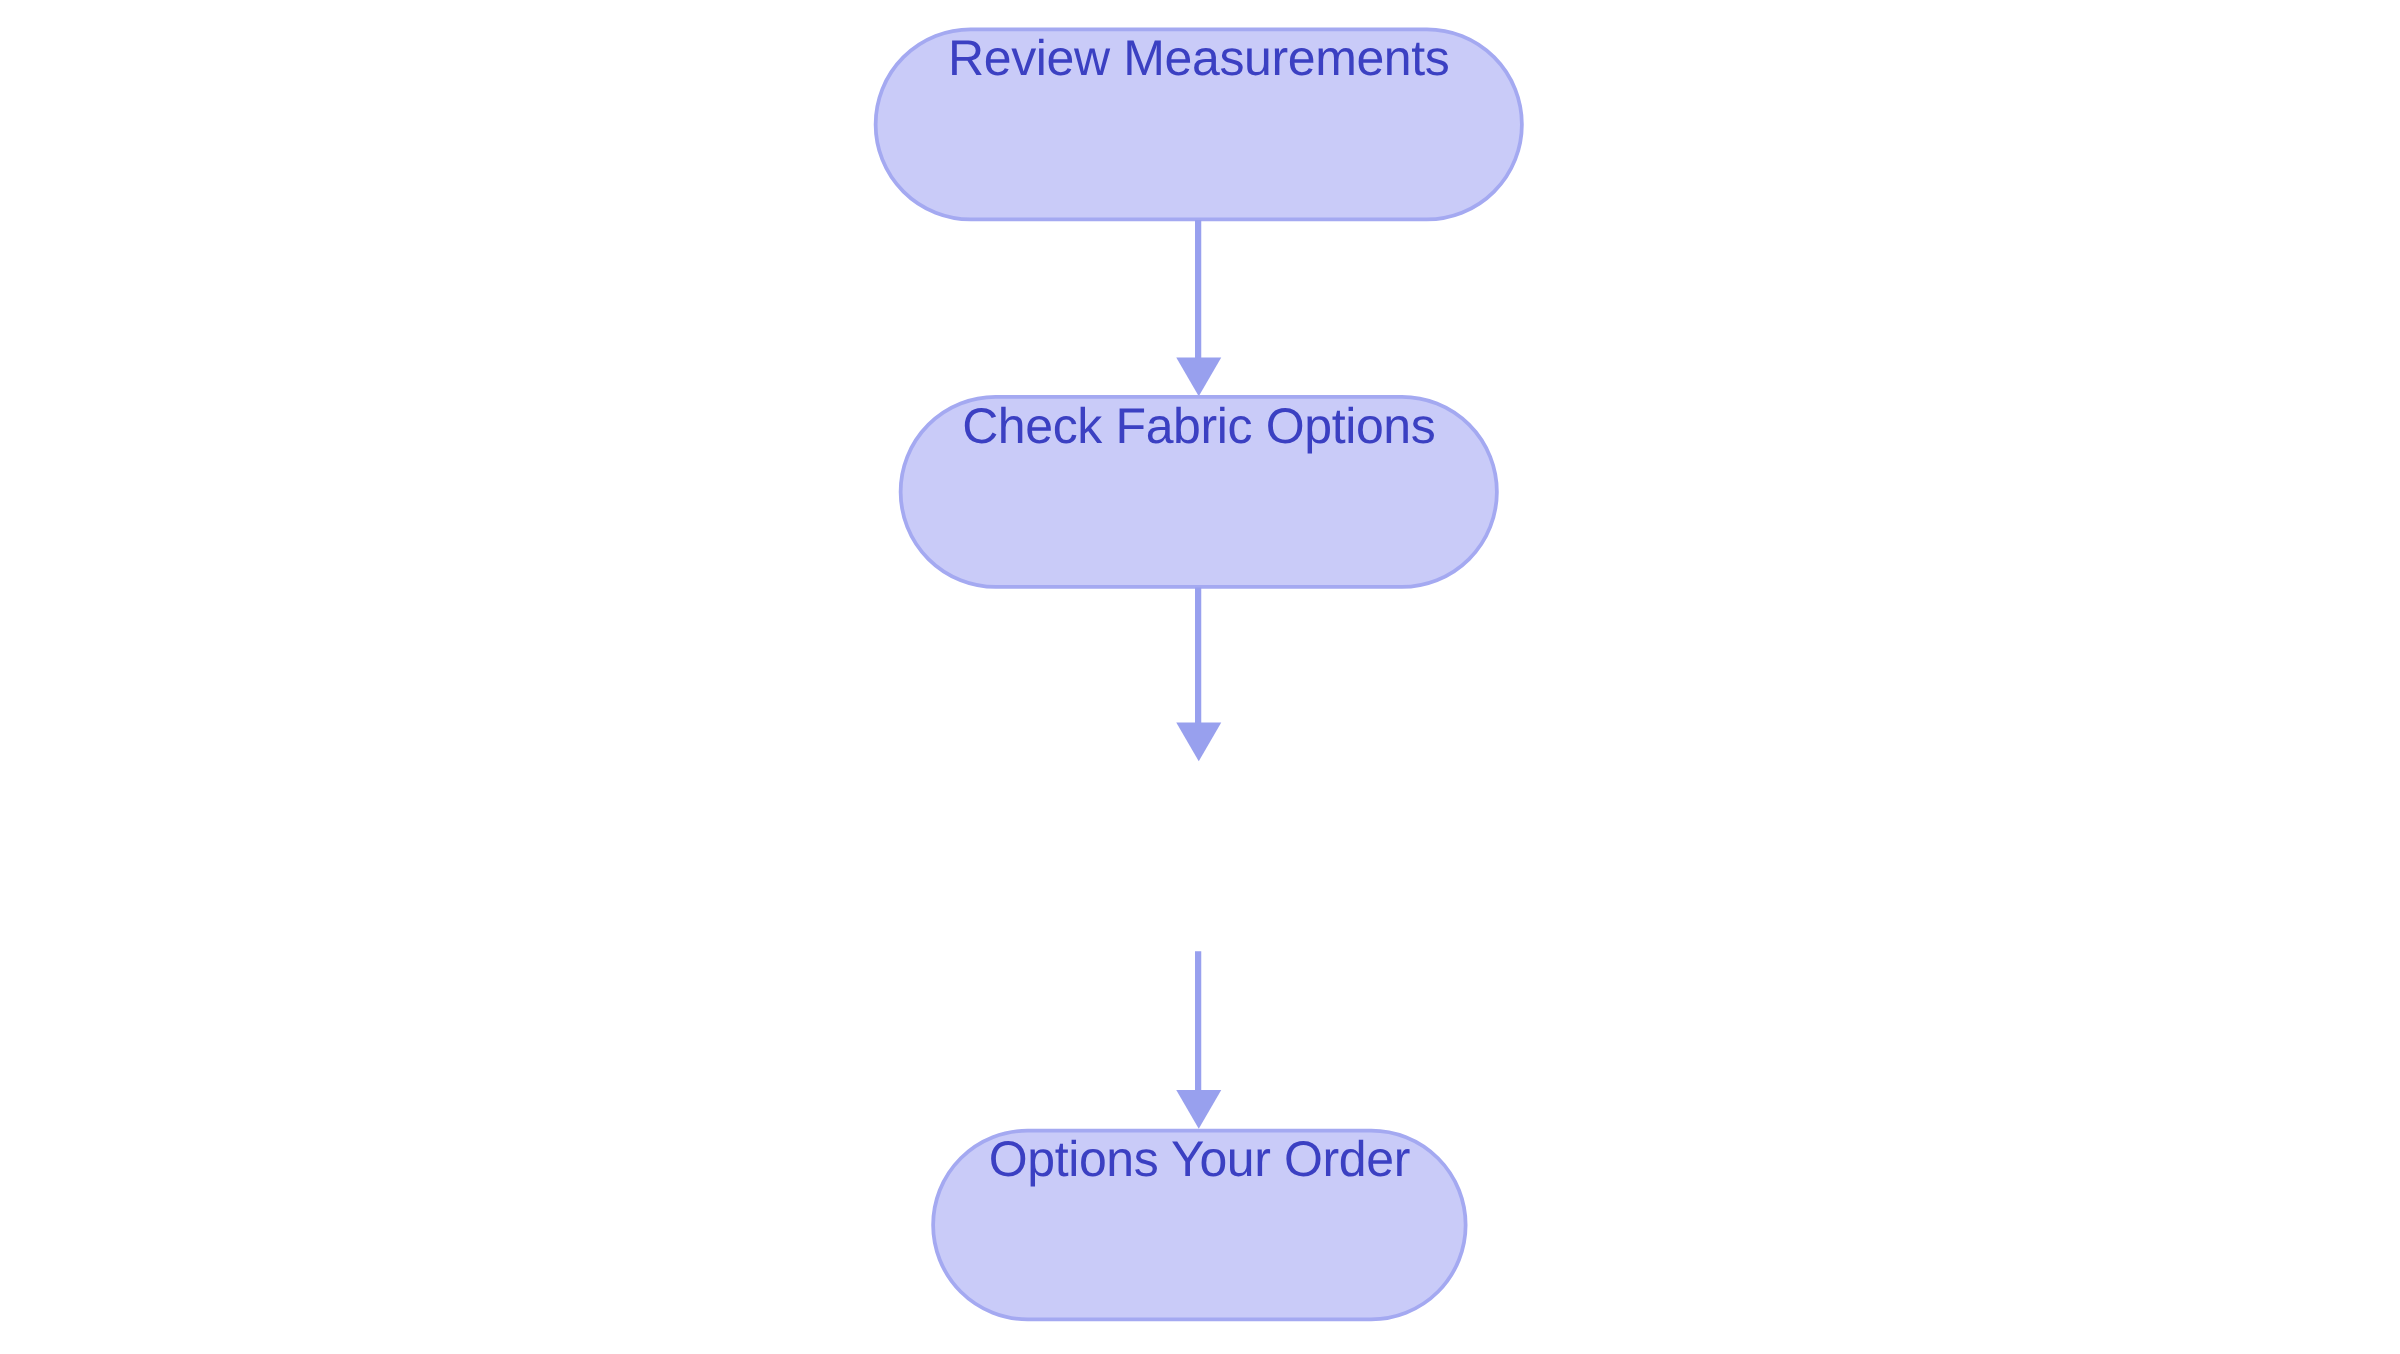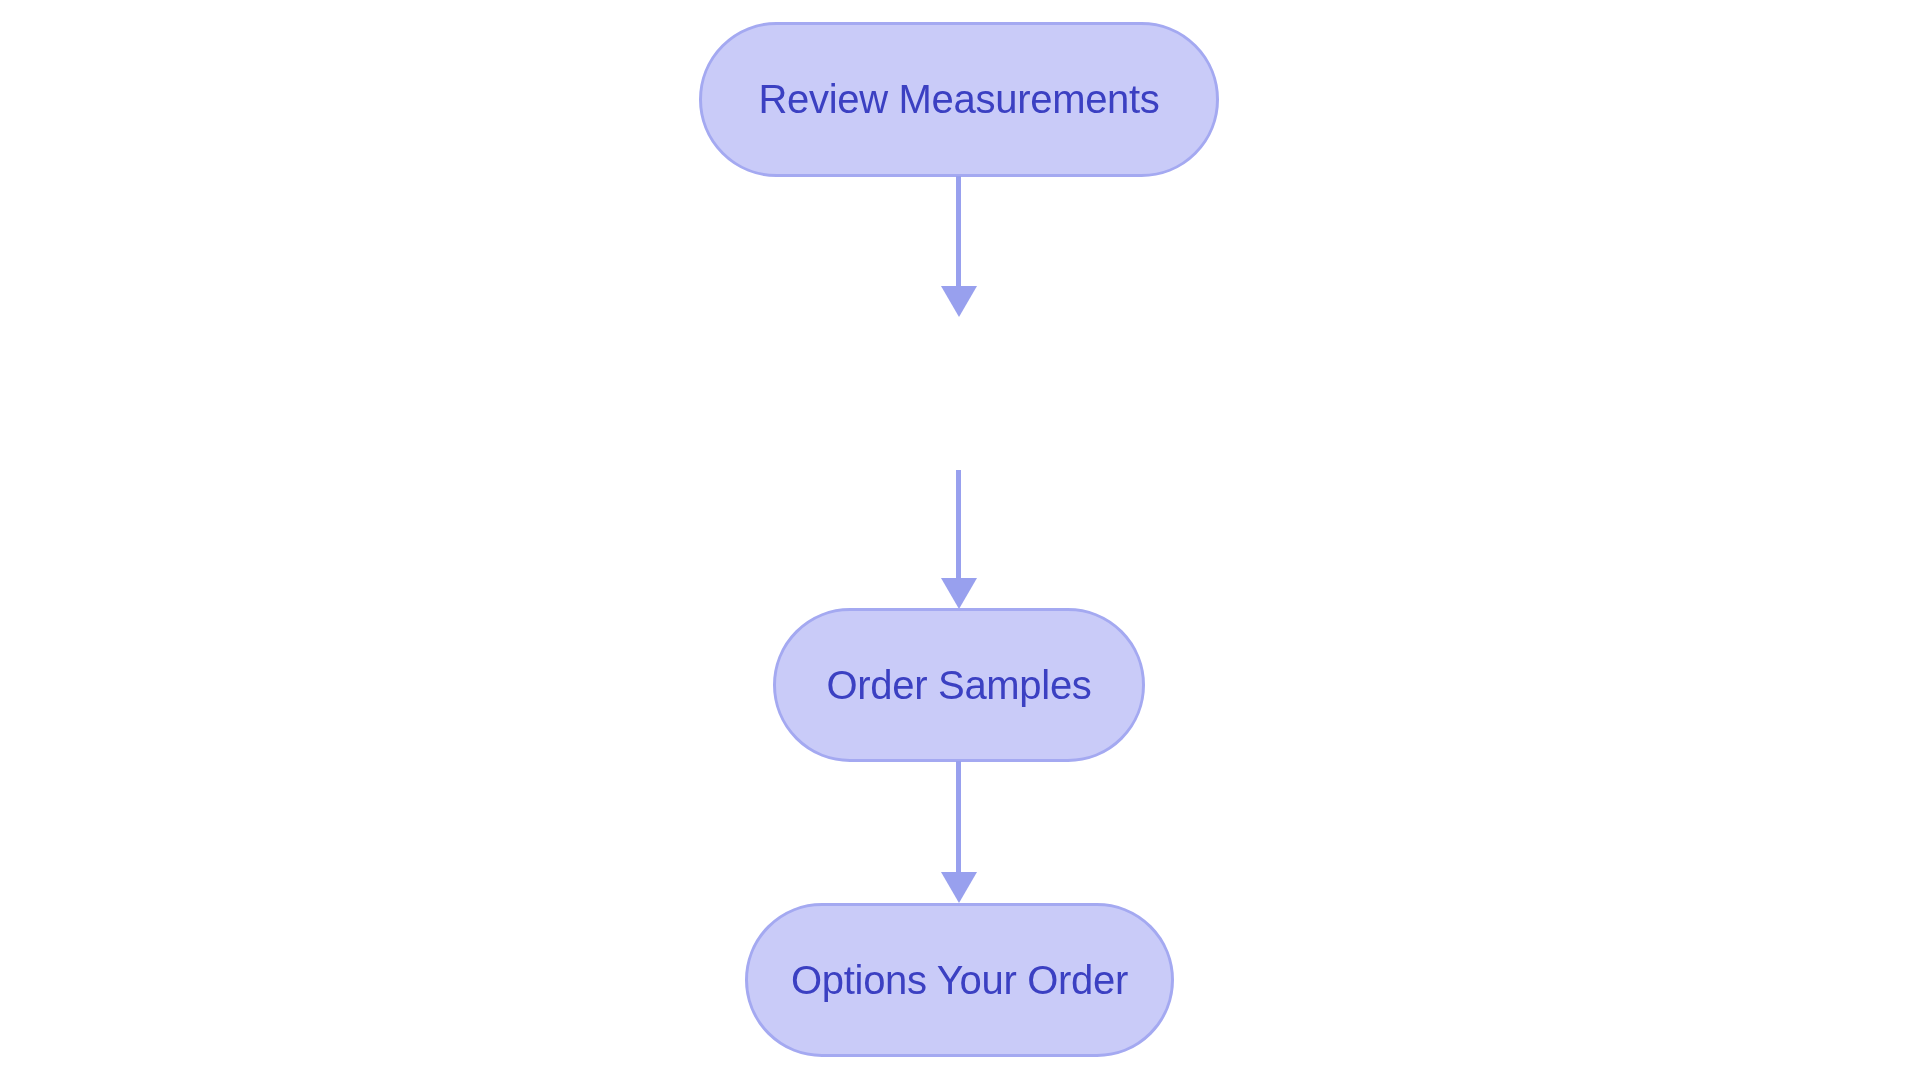--- a/index.html
+++ b/index.html
@@ -19,21 +19,21 @@
   }
   .canvas {
     position: relative;
     width: 1920px;
     height: 1083px;
     background: var(--bg-color);
   }
   .flow-node {
     position: absolute;
     display: flex;
-    align-items: center;
+    align-items: flex-start;
     justify-content: center;
     background: var(--node-fill);
     border: 3px solid var(--node-border);
     border-radius: 999px;
     color: var(--text-color);
     font-size: 40px;
     font-weight: 400;
     letter-spacing: -0.3px;
     white-space: nowrap;
     text-align: center;
@@ -73,29 +73,29 @@
 
   <div class="flow-node node-1">
     <span>Review Measurements</span>
   </div>
 
   <div class="flow-arrow">
     <div class="arrow-line line-1"></div>
     <div class="arrow-head head-1"></div>
   </div>
 
+  <div class="flow-node node-2">
+    <span>Check Fabric Options</span>
+  </div>
 
   <div class="flow-arrow">
     <div class="arrow-line line-2"></div>
     <div class="arrow-head head-2"></div>
   </div>
 
-  <div class="flow-node node-3">
-    <span>Order Samples</span>
-  </div>
 
   <div class="flow-arrow">
     <div class="arrow-line line-3"></div>
     <div class="arrow-head head-3"></div>
   </div>
 
   <div class="flow-node node-4">
     <span>Options Your Order</span>
   </div>
 

